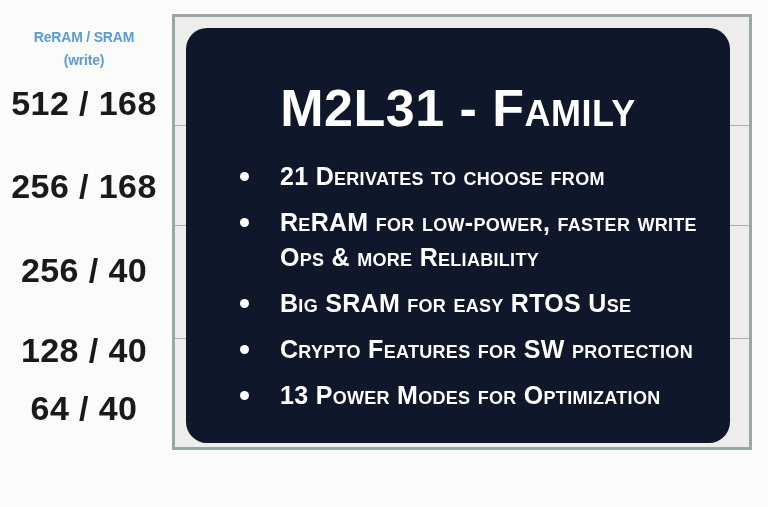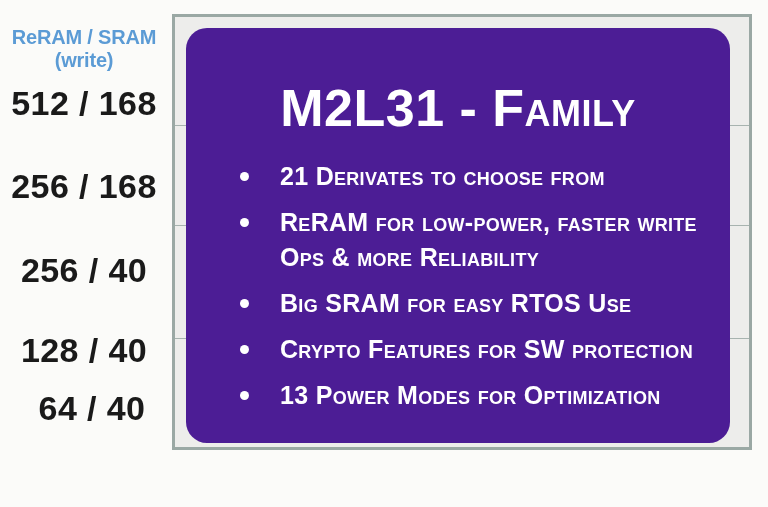--- a/index.html
+++ b/index.html
@@ -29,21 +29,21 @@
     height: 455px;
   }
   #axis-header {
     position: absolute;
     left: 0;
     top: 26px;
     width: 168px;
     text-align: center;
     color: #5B9BD5;
     font-weight: bold;
-    font-size: 20px;
+    font-size: 14px;
     line-height: 23px;
     letter-spacing: -0.2px;
   }
   #axis-header .hdr-line {
     display: block;
   }
   .axis-label {
     position: absolute;
     width: 168px;
     text-align: center;
@@ -75,21 +75,21 @@
     opacity: 0.85;
   }
 
   
   #red-card {
     position: absolute;
     left: 186px;
     top: 28px;
     width: 544px;
     height: 415px;
-    background: #4c1d95;
+    background: #0f172a;
     border-radius: 21px;
   }
   #card-title {
     position: absolute;
     left: 0;
     right: 0;
     top: 54px;
     text-align: center;
     color: #FFFFFF;
     font-size: 52px;
@@ -150,21 +150,21 @@
 
   <div id="axis-column">
     <div id="axis-header">
       <span class="hdr-line">ReRAM / SRAM</span>
       <span class="hdr-line">(write)</span>
     </div>
     <div class="axis-label" style="top:103px;">512 / 168</div>
     <div class="axis-label" style="top:186px;">256 / 168</div>
     <div class="axis-label" style="top:270px;">256 / 40</div>
     <div class="axis-label" style="top:350px;">128 / 40</div>
-    <div class="axis-label" style="top:408px;padding-left:8px;">64 / 40</div>
+    <div class="axis-label" style="top:408px;">64 / 40</div>
   </div>
 
   <div id="panel-frame">
     <div class="grid-line" style="top:108px;"></div>
     <div class="grid-line" style="top:208px;"></div>
     <div class="grid-line" style="top:321px;"></div>
   </div>
 
   <div id="red-card">
     <div id="card-title">M2L31 - Family</div>

